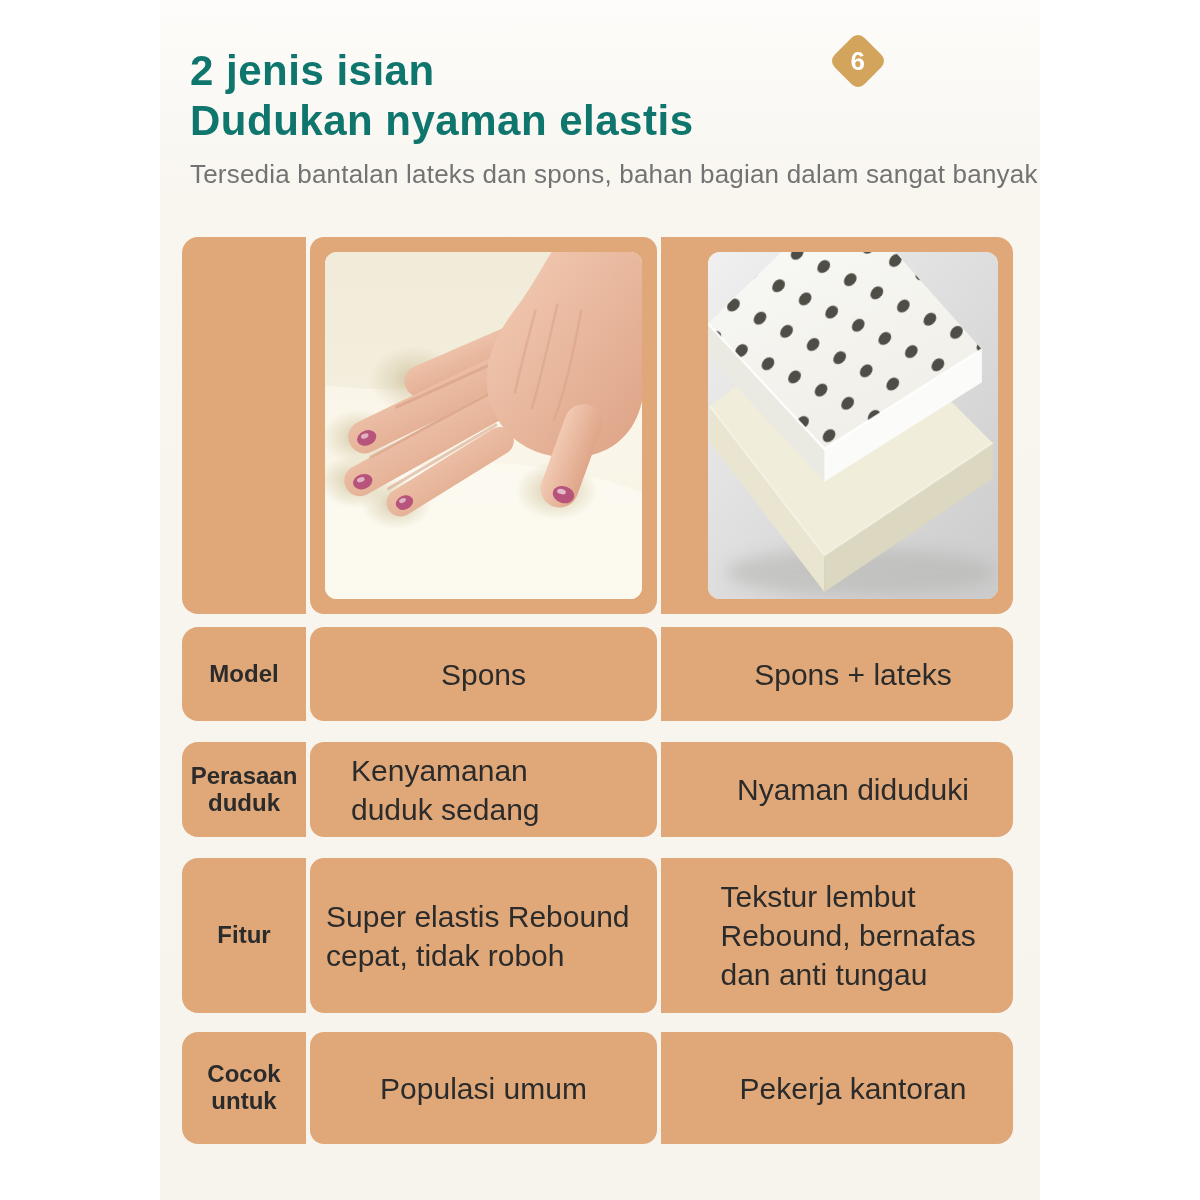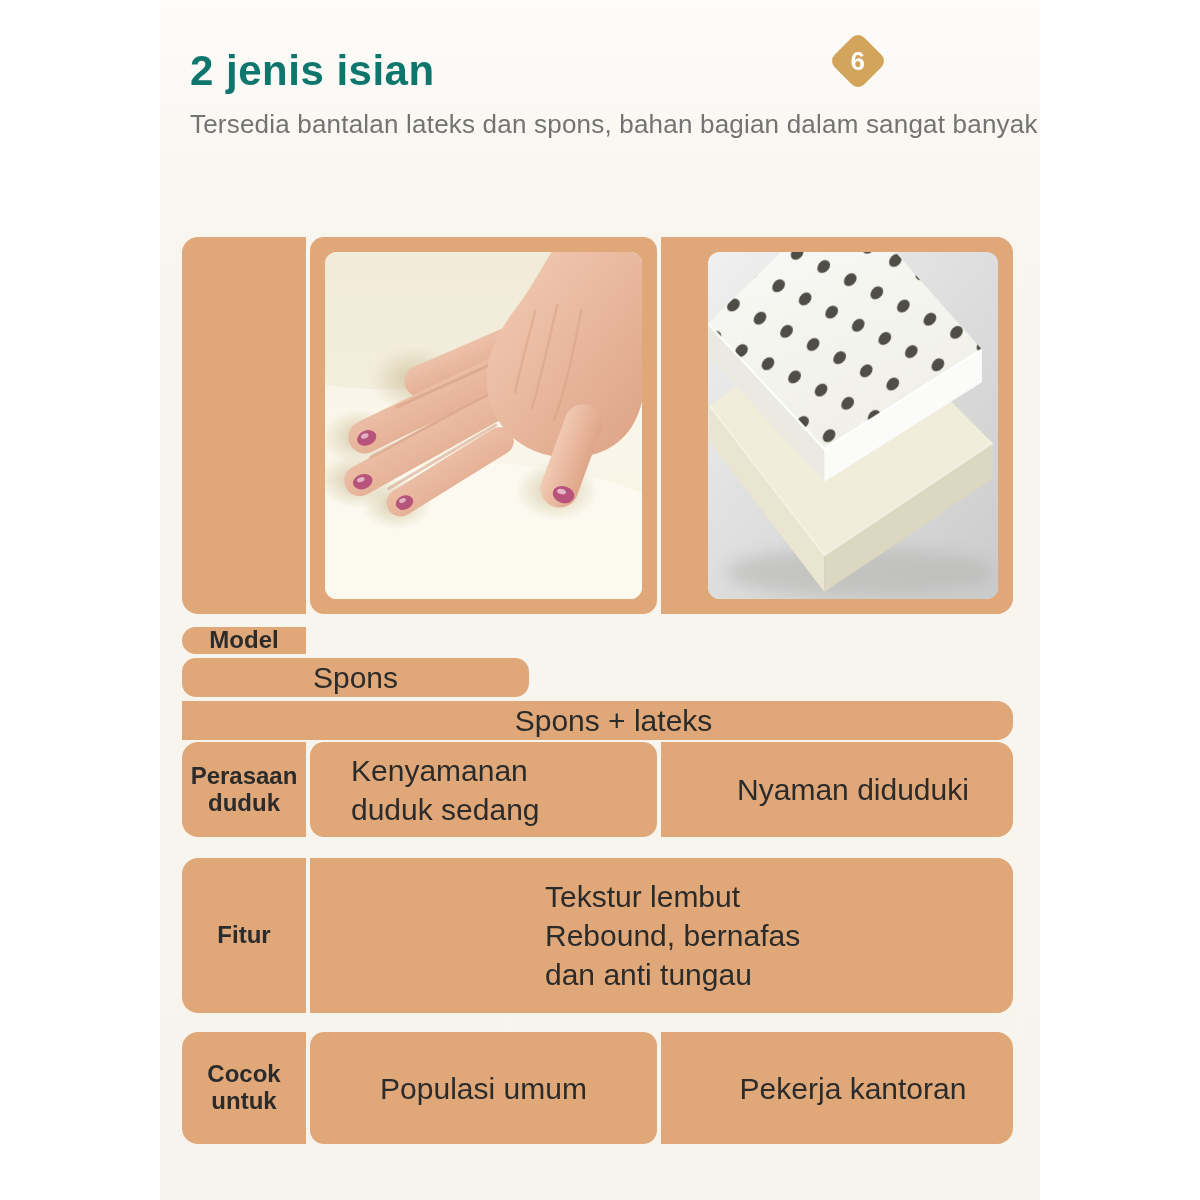--- a/index.html
+++ b/index.html
@@ -30,35 +30,36 @@
   .row .cell:first-child{border-radius:16px 0 0 16px;}
   .row .cell:last-child{border-radius:0 16px 16px 0;padding-left:32px;}
   .c1{width:124px;flex:none;text-align:center;font-weight:bold;font-size:24px;line-height:1.12;color:#2b2b2b;}
   .c2{width:347px;flex:none;border-radius:14px;}
   .c3{flex:1;}
   .val{font-size:30px;line-height:1.3;color:#2b2b2b;text-align:center;}
   .val.left{text-align:left;}
   .mw265{max-width:265px;}
   .mw315{max-width:315px;}
   .r-img{height:377px;margin-bottom:13px;}
-  .r-model{height:94px;margin-bottom:21px;flex-direction:column;}
+  .r-model{height:94px;margin-bottom:21px;}
   .r-feel{height:95px;margin-bottom:21px;}
   .r-fitur{height:155px;margin-bottom:19px;}
   .r-cocok{height:112px;}
   .photo{flex:1;align-self:stretch;margin:15px;border-radius:12px;overflow:hidden;background:#eee;}
   .photo svg{display:block;width:100%;height:100%;}
 </style>
 </head>
 <body>
 
 <div class="content-strip"></div>
 
 <div class="header">
   <div class="title">
     <div>2 jenis isian</div>
+    <div>Dudukan nyaman elastis</div>
   </div>
   <div class="subtitle">Tersedia bantalan lateks dan spons, bahan bagian dalam sangat banyak</div>
 </div>
 
 <div class="badge">
   <span>6</span>
 </div>
 
 <div class="table">
 
@@ -179,20 +180,23 @@
     <div class="cell c2">
       <div class="val left mw265">Kenyamanan duduk sedang</div>
     </div>
     <div class="cell c3">
       <div class="val">Nyaman diduduki</div>
     </div>
   </div>
 
   <div class="row r-fitur">
     <div class="cell c1">Fitur</div>
+    <div class="cell c2">
+      <div class="val left mw315">Super elastis Rebound cepat, tidak roboh</div>
+    </div>
     <div class="cell c3">
       <div class="val left mw265">Tekstur lembut Rebound, bernafas dan anti tungau</div>
     </div>
   </div>
 
   <div class="row r-cocok">
     <div class="cell c1">Cocok untuk</div>
     <div class="cell c2">
       <div class="val">Populasi umum</div>
     </div>

